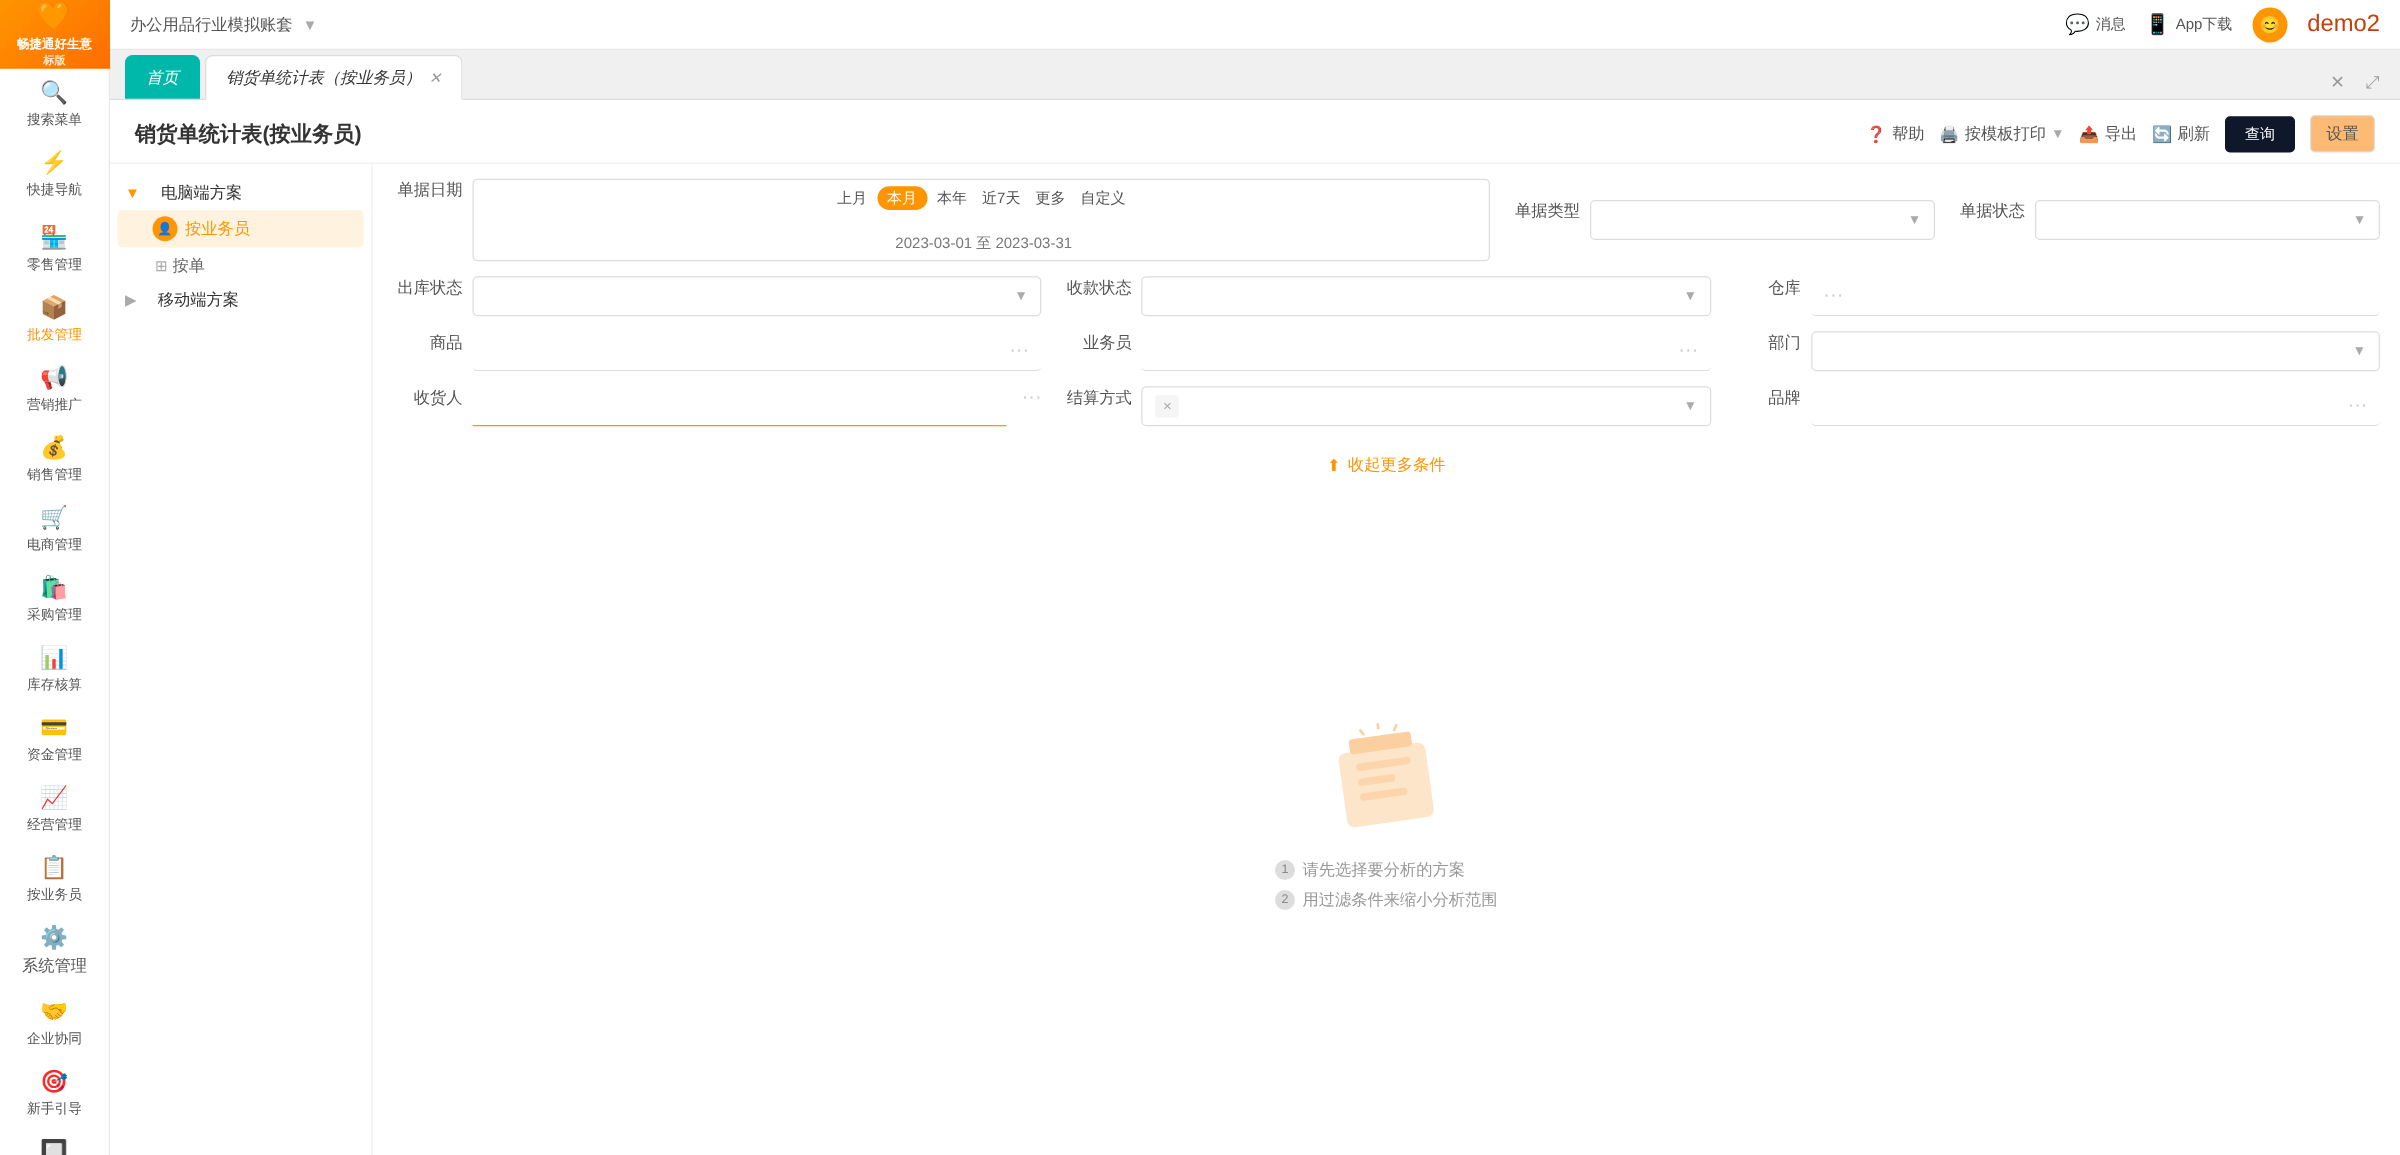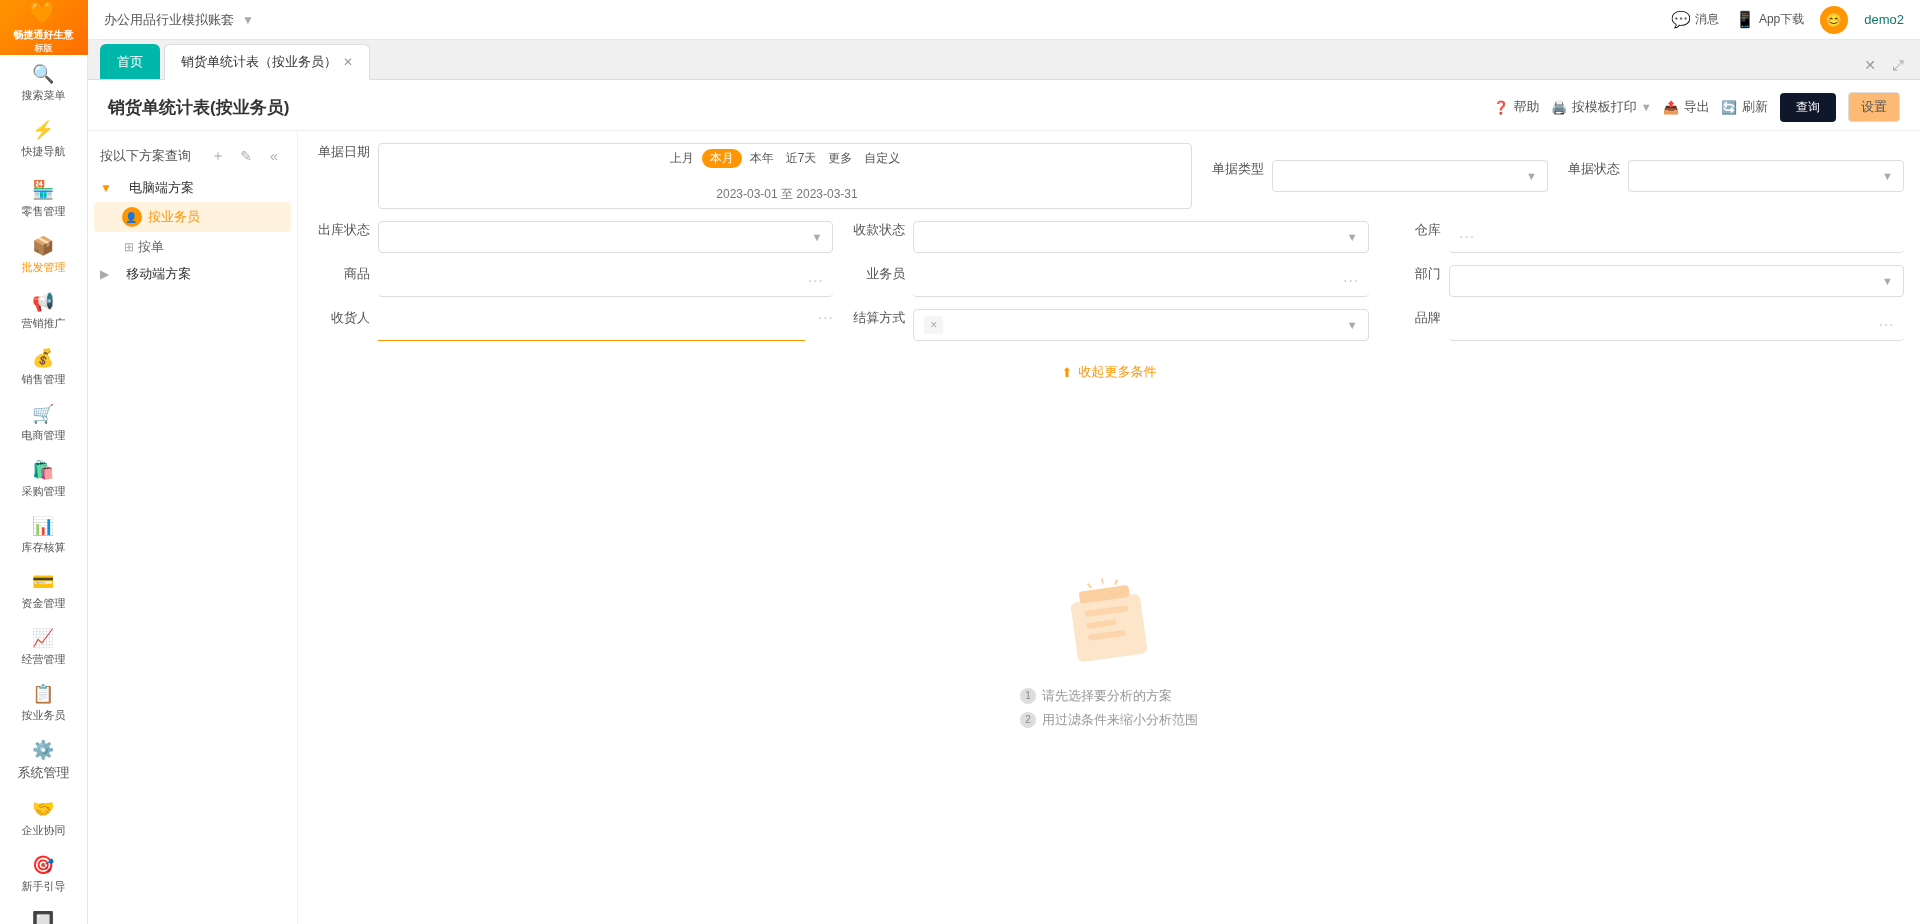--- a/index.html
+++ b/index.html
@@ -19,21 +19,21 @@
 
     
     .top-header { height: 40px; background: #fff; border-bottom: 1px solid #e8e8e8; display: flex; align-items: center; padding: 0 16px; justify-content: space-between; flex-shrink: 0; }
     .header-left { display: flex; align-items: center; gap: 8px; color: #555; font-size: 13px; }
     .header-right { display: flex; align-items: center; gap: 16px; }
     .header-btn { display: flex; align-items: center; gap: 4px; color: #555; font-size: 12px; cursor: pointer; }
     .avatar { width: 28px; height: 28px; border-radius: 50%; background: #ff9500; display: flex; align-items: center; justify-content: center; color: #fff; font-size: 11px; overflow: hidden; }
 
     
     .tab-bar { height: 40px; background: #f0f0f0; display: flex; align-items: flex-end; padding: 0 12px; flex-shrink: 0; border-bottom: 1px solid #ddd; }
-    .tab { display: flex; align-items: center; gap: 6px; padding: 8px 16px 8px 16px; border-radius: 6px 6px 0 0; font-size: 13px; cursor: pointer; border: 1px solid #ddd; border-bottom: none; background: #f0f0f0; color: #555; margin-right: 4px; }
+    .tab { display: flex; align-items: center; gap: 6px; padding: 8px 16px 8px 16px; border-radius: 6px 6px 0 0; font-size: 13px; cursor: pointer; border: 1px solid #ddd; border-bottom: none; background: #f0f0f0; color: #555; margin-right: 4px; font-style: italic; }
     .tab.active { background: #fff; color: #333; border-bottom: 1px solid #fff; margin-bottom: -1px; z-index: 1; }
     .tab-home { background: #00b8a9; color: #fff; border-color: #00b8a9; }
     .tab-close { font-size: 12px; color: #999; cursor: pointer; }
     .tab-bar-actions { margin-left: auto; display: flex; align-items: center; gap: 8px; padding-bottom: 4px; }
     .tab-action-btn { width: 20px; height: 20px; display: flex; align-items: center; justify-content: center; color: #999; cursor: pointer; font-size: 14px; }
 
     
     .content { flex: 1; background: #fff; overflow: hidden; display: flex; flex-direction: column; }
 
     
@@ -185,21 +185,21 @@
         <span style="font-size:16px;">💬</span>
         <span>消息</span>
       </div>
       <div class="header-btn">
         <span style="font-size:16px;">📱</span>
         <span>App下载</span>
       </div>
       <div class="avatar">
         <span style="font-size:14px;">😊</span>
       </div>
-      <span style="font-size:13px;color:#0f766e;">demo2</span>
+      <span style="font-size:19px;color:#c2410c;">demo2</span>
     </div>
   </div>
 
   <div class="tab-bar">
     <div class="tab tab-home">
       <span>首页</span>
     </div>
     <div class="tab active">
       <span>销货单统计表（按业务员）</span>
       <span class="tab-close">✕</span>
@@ -233,28 +233,20 @@
           <span>刷新</span>
         </div>
         <button class="btn-primary">查询</button>
         <button class="btn-secondary">设置</button>
       </div>
     </div>
 
     <div class="inner-layout">
 
       <div class="left-panel">
-        <div class="left-panel-header">
-          <span class="left-panel-title">按以下方案查询</span>
-          <div class="left-panel-actions">
-            <div class="icon-btn">＋</div>
-            <div class="icon-btn">✎</div>
-            <div class="icon-btn">«</div>
-          </div>
-        </div>
 
         <div class="scheme-group">
           <div class="scheme-group-header">
             <span class="scheme-group-icon">▼</span>
             <span class="scheme-group-label">电脑端方案</span>
           </div>
           <div class="scheme-item active">
             <div class="scheme-item-icon">
               <span style="font-size:10px;">👤</span>
             </div>

